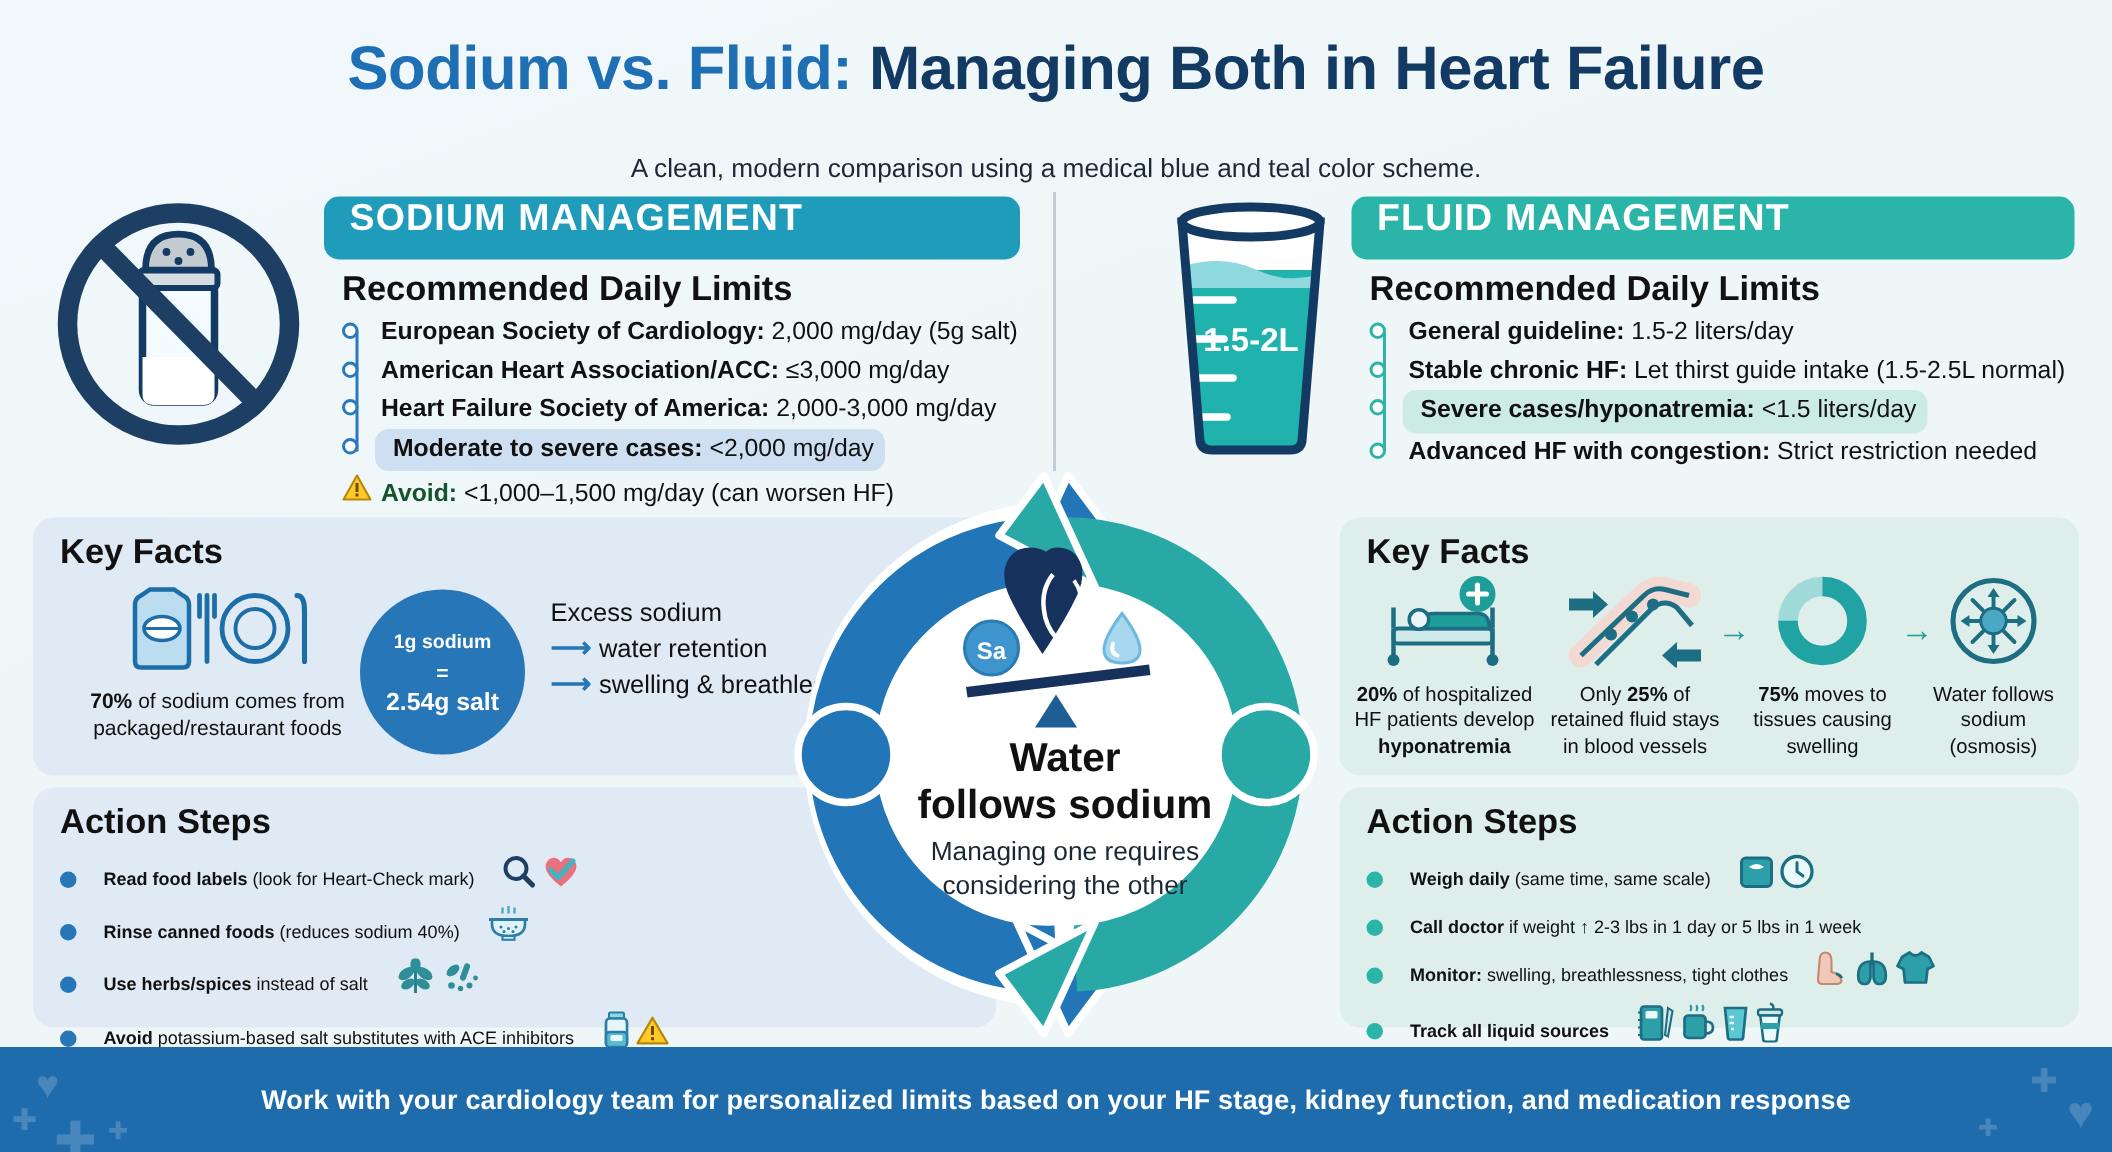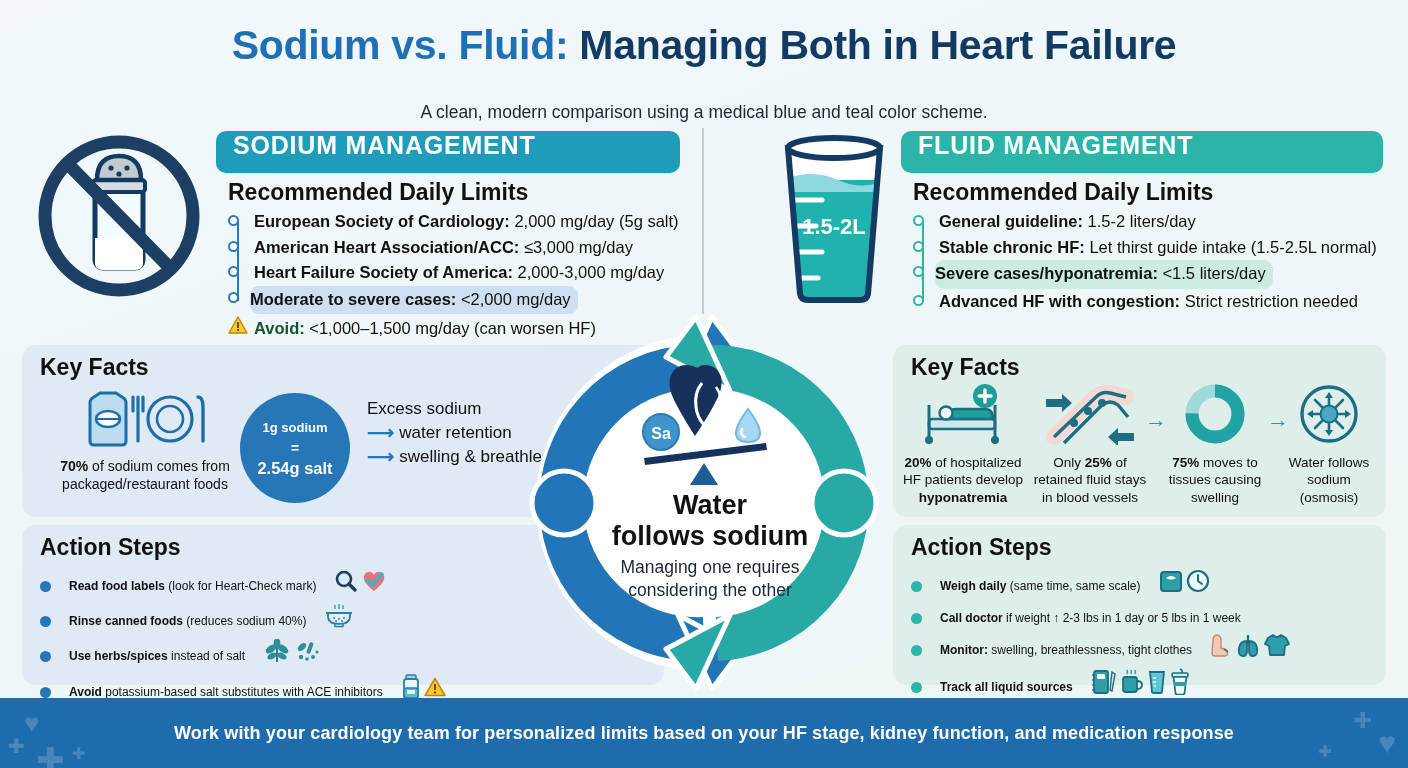--- a/index.html
+++ b/index.html
@@ -55,21 +55,21 @@
     white-space: nowrap; display: block;
   }
   .tl-item .dot {
     position: absolute; left: -26px; top: 6px; width: 11px; height: 11px;
     border-radius: 50%; background: #ffffff;
   }
   .limits.sodium .tl-item .dot { border: 2.4px solid #2a79bd; }
   .limits.fluid  .tl-item .dot { border: 2.4px solid #2bb5a8; }
   .tl-item b { font-weight: bold; }
   .tl-item .hl {
-    padding: 1px 7px 2px 0; border-radius: 9px; display: inline-block;
+    padding: 1px 7px 2px 12px; border-radius: 9px; display: inline-block;
     margin-left: -4px;
   }
   .limits.sodium .tl-item .hl { background: #cddff0; }
   .limits.fluid  .tl-item .hl { background: #ccebe3; }
   .avoid {
     margin-top: 2px; font-size: 16.5px; line-height: 24px;
     display: flex; align-items: center; gap: 6px; white-space: nowrap;
   }
   .avoid .atxt b { color: #14532d; font-weight: bold; }
 

